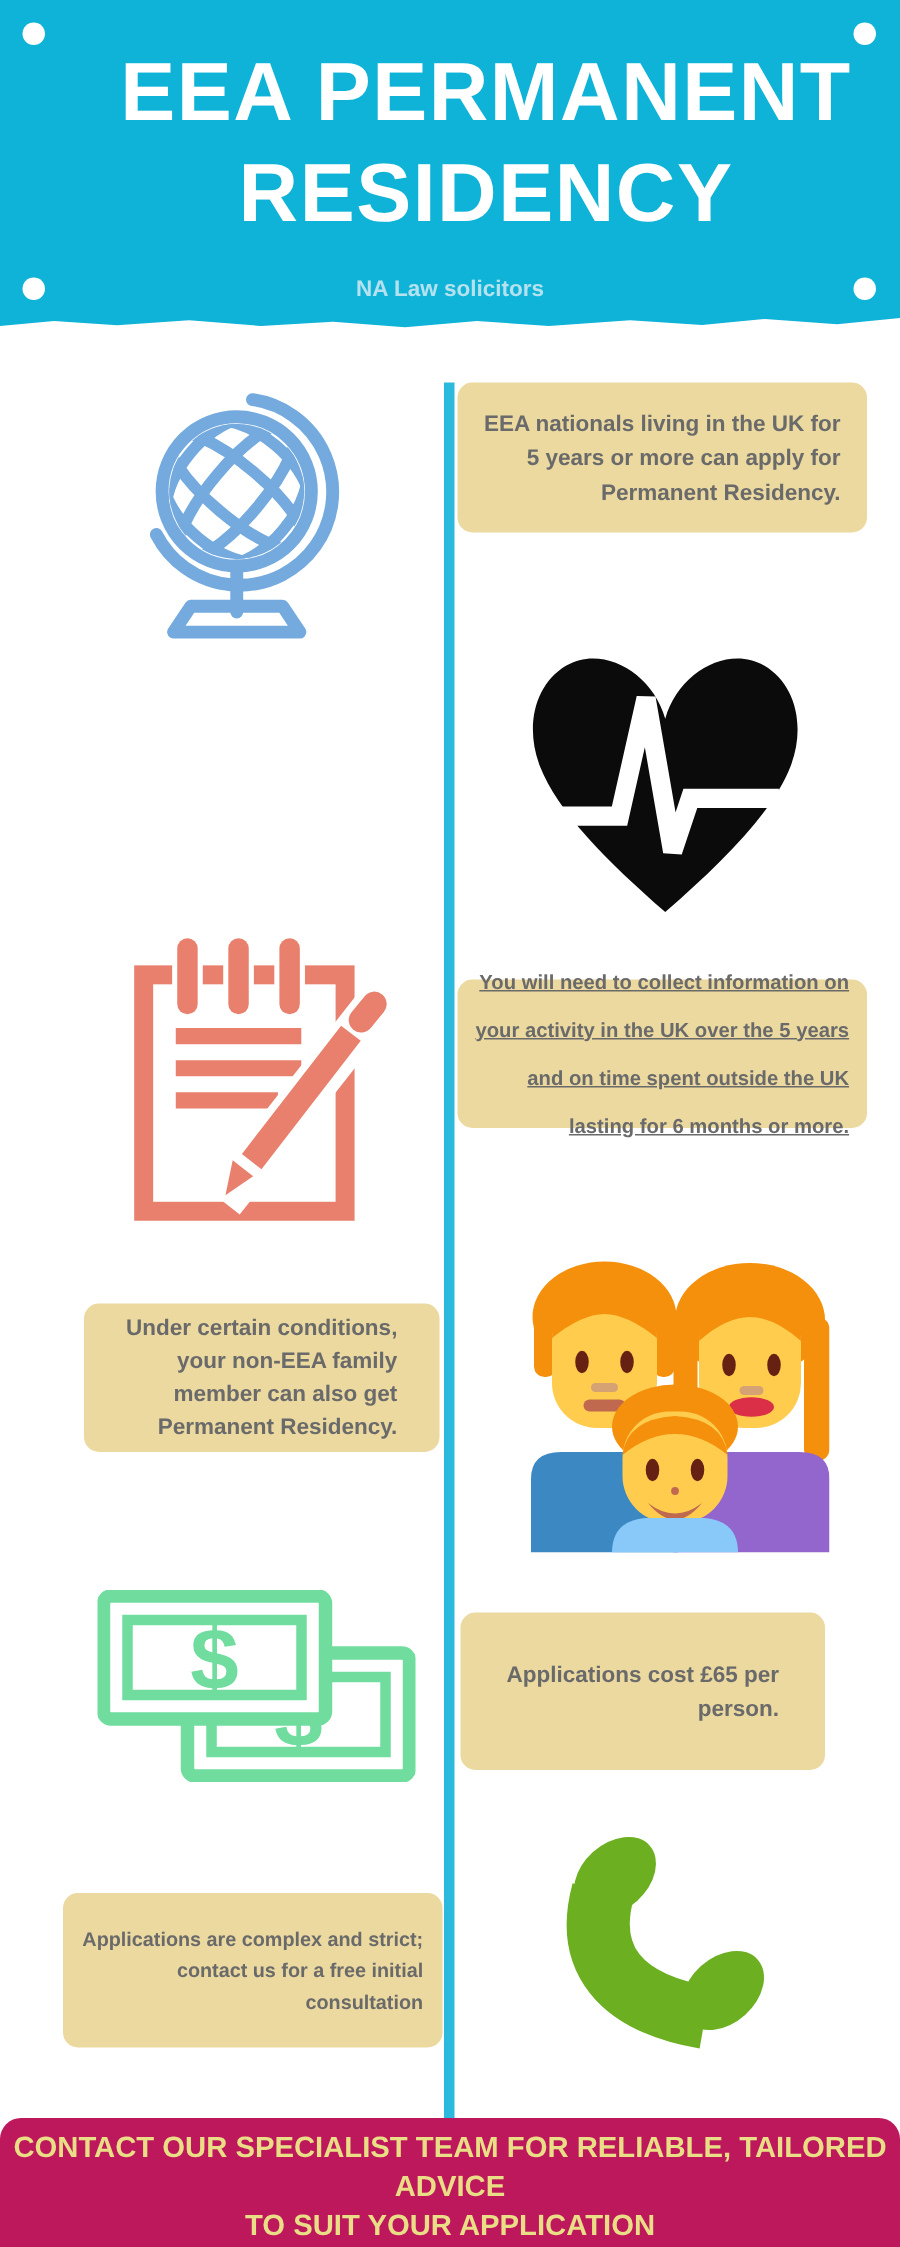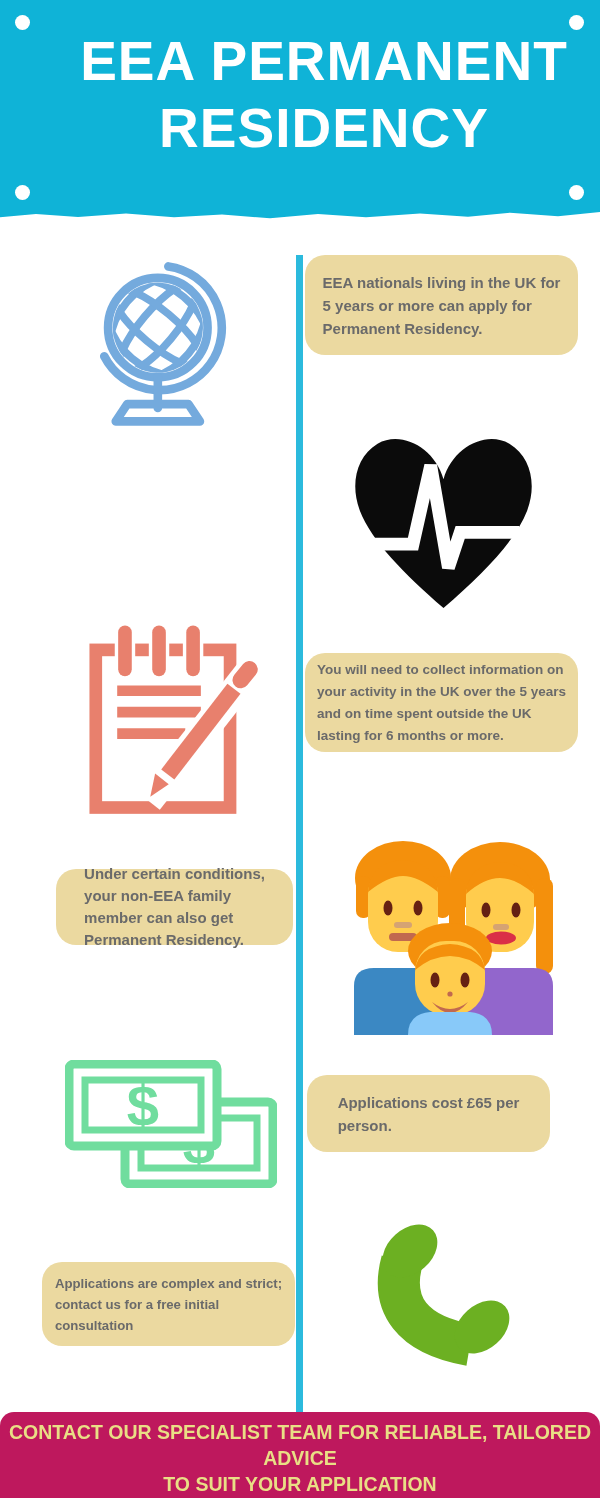--- a/index.html
+++ b/index.html
@@ -22,30 +22,30 @@
     letter-spacing:1px;white-space:pre-line;margin-left:24px;
   }
   .subtitle{
     position:absolute;left:0;top:184px;width:600px;text-align:center;
     color:#b5e2ee;font-size:15px;font-weight:700;
   }
   
   .vline{position:absolute;left:296px;top:255px;width:7px;height:1157px;background:#2bbadd;}
   
   .note{
-    position:absolute;background:#ebd9a0;border-radius:20px;
-    display:flex;align-items:center;justify-content:center;text-align:left;
+    position:absolute;background:#ebd9a0;border-radius:10px;
+    display:flex;align-items:center;justify-content:center;text-align:right;
     color:#6a6a6a;font-weight:700;white-space:pre-line;padding:6px 10px;box-sizing:border-box;
   }
   .n1{left:305px;top:255px;width:273px;height:100px;font-size:15px;line-height:23px;}
   .n2{left:36px; top:447px;width:260px;height:98px; font-size:15px;line-height:23px;}
-  .n3{left:305px;top:653px;width:273px;height:99px; font-size:13.5px;line-height:22px;}
-  .n4{left:56px; top:869px;width:237px;height:76px; font-size:15px;line-height:22px;}
-  .n5{left:307px;top:1075px;width:243px;height:77px;font-size:15px;line-height:23px;}
-  .n6{left:42px; top:1262px;width:253px;height:84px;font-size:13.2px;line-height:21px;}
+  .n3{left:305px;top:653px;width:273px;height:99px; font-size:13.5px;line-height:32px;text-decoration:underline;}
+  .n4{left:56px; top:869px;width:237px;height:99px; font-size:15px;line-height:22px;}
+  .n5{left:307px;top:1075px;width:243px;height:105px;font-size:15px;line-height:23px;}
+  .n6{left:42px; top:1262px;width:253px;height:103px;font-size:13.2px;line-height:21px;}
   
   .icon{position:absolute;}
   .ic-globe  {left:100px;top:253px;width:130px;height:177px;}
   .ic-heart  {left:350px;top:428px;width:187px;height:182px;}
   .ic-notepad{left:88px; top:620px;width:180px;height:196px;}
   .ic-family {left:348px;top:838px;width:205px;height:197px;}
   .ic-money  {left:65px; top:1060px;width:212px;height:128px;}
   .ic-phone  {left:362px;top:1213px;width:165px;height:160px;}
   
   .footer{
@@ -63,20 +63,21 @@
 
 <div id="poster">
 
   <div class="banner">
     <div class="dot tl"></div>
     <div class="dot tr"></div>
     <div class="dot bl"></div>
     <div class="dot br"></div>
     <div class="title">EEA PERMANENT
 RESIDENCY</div>
+    <div class="subtitle">NA Law solicitors</div>
   </div>
 
   <div class="vline"></div>
 
   <div class="icon ic-globe">
     <svg width="130" height="177" viewBox="0 0 135 185">
       <defs>
           <clipPath id="gclip">
             <circle cx="60" cy="78" r="47"></circle>
           </clipPath>

